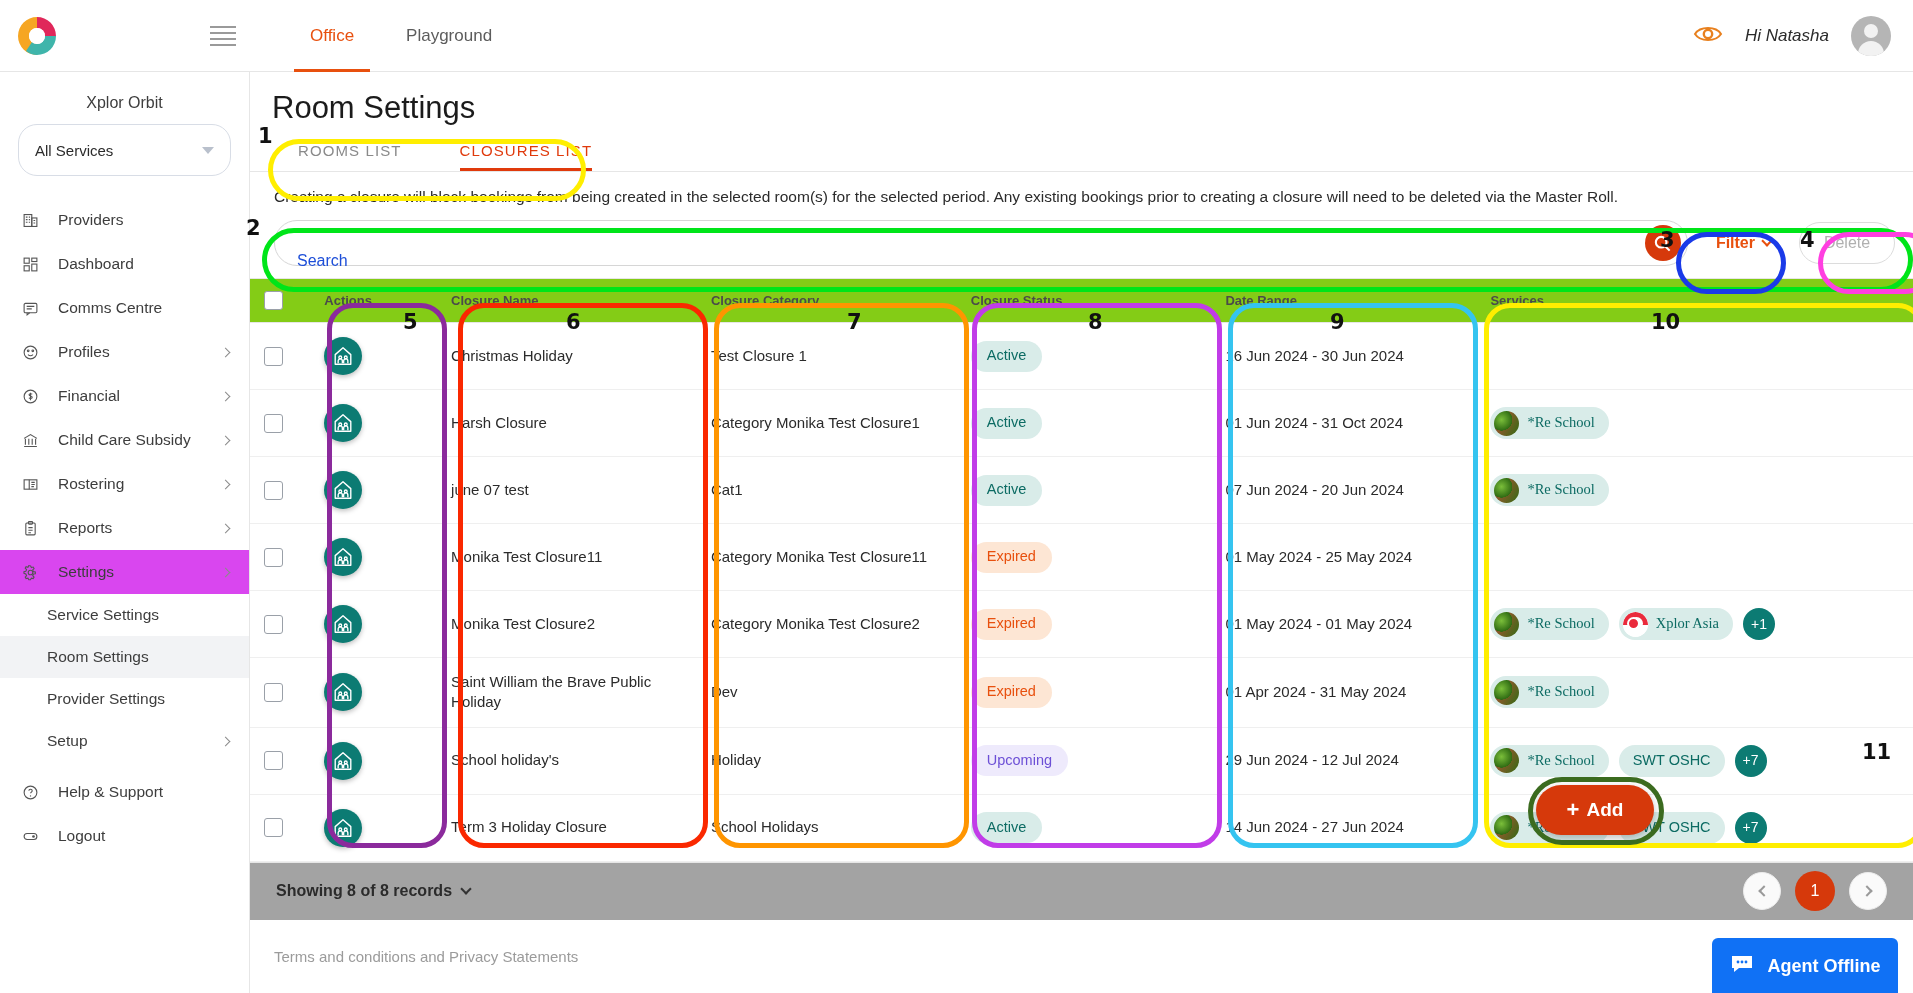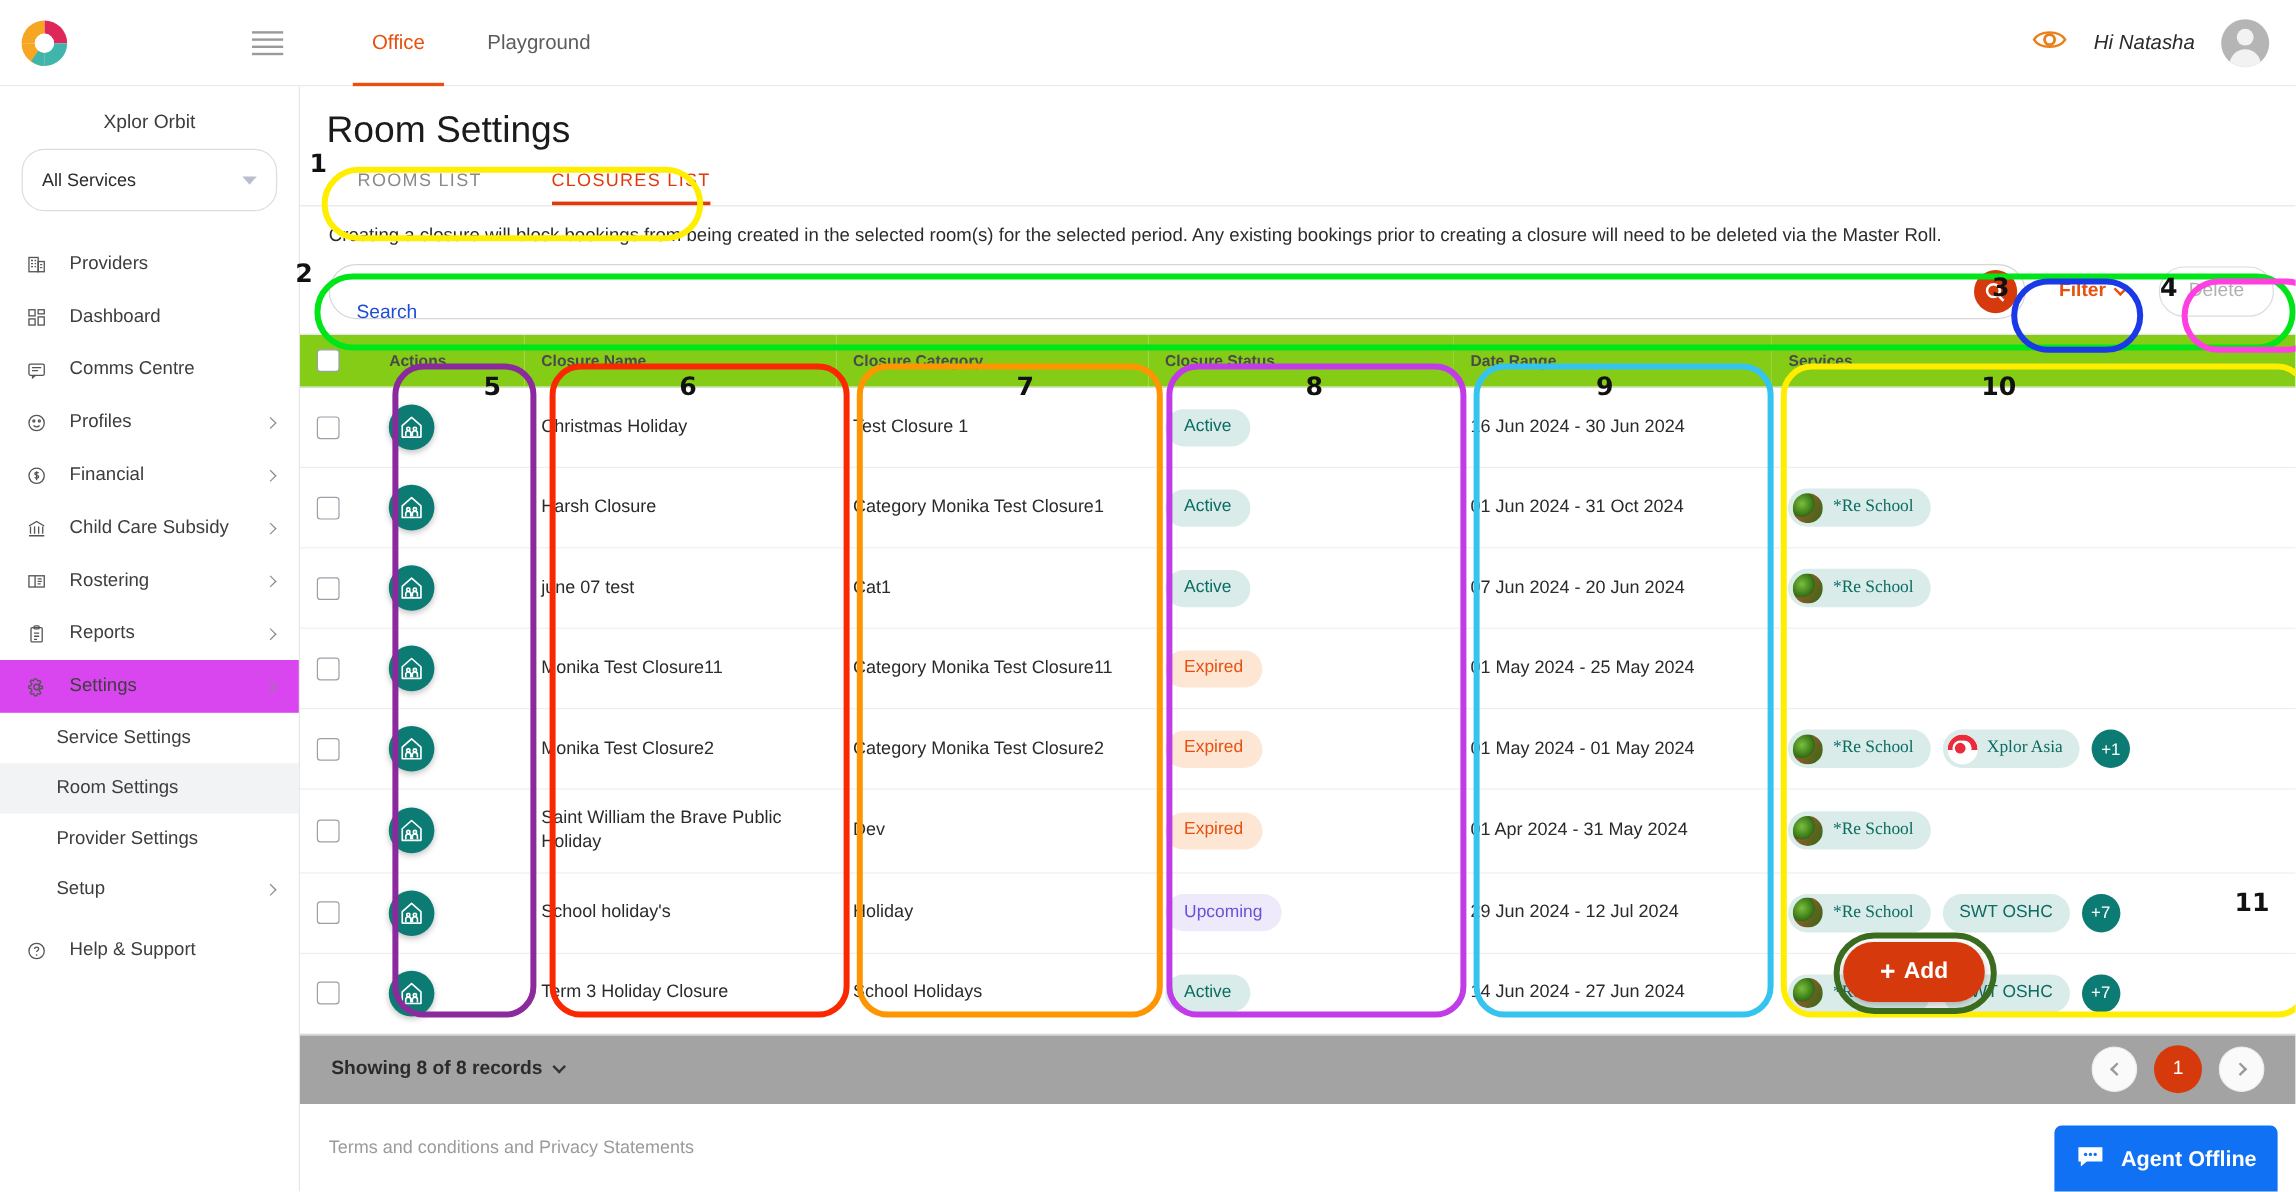--- a/index.html
+++ b/index.html
@@ -382,20 +382,29 @@
 
       <div class="nav-item" style="margin-top:8px">
         <span class="nav-icon">
           <svg viewBox="0 0 20 20" fill="none" stroke="#555" stroke-width="1.3">
               <circle cx="10" cy="10" r="7.5"></circle>
               <path d="M8.1 8c0-2.4 3.9-2.4 3.9 0 0 1.5-1.9 1.5-1.9 3"></path>
               <circle cx="10" cy="14" r=".8" fill="#555" stroke="none"></circle>
             </svg>
         </span>
         <span class="nav-label">Help &amp; Support</span>
+      </div>
+      <div class="nav-item">
+        <span class="nav-icon">
+          <svg viewBox="0 0 20 20" fill="none" stroke="#555" stroke-width="1.3">
+              <rect x="2.5" y="6.5" width="15" height="7" rx="3.5"></rect>
+              <circle cx="13.5" cy="10" r="1.6" fill="#555" stroke="none"></circle>
+            </svg>
+        </span>
+        <span class="nav-label">Logout</span>
       </div>
     </div>
   </div>
 
   <div class="main">
     <div class="page-title">Room Settings</div>
 
     <div class="tabs">
       <div class="tab">ROOMS LIST</div>
       <div class="tab active">CLOSURES LIST</div>

